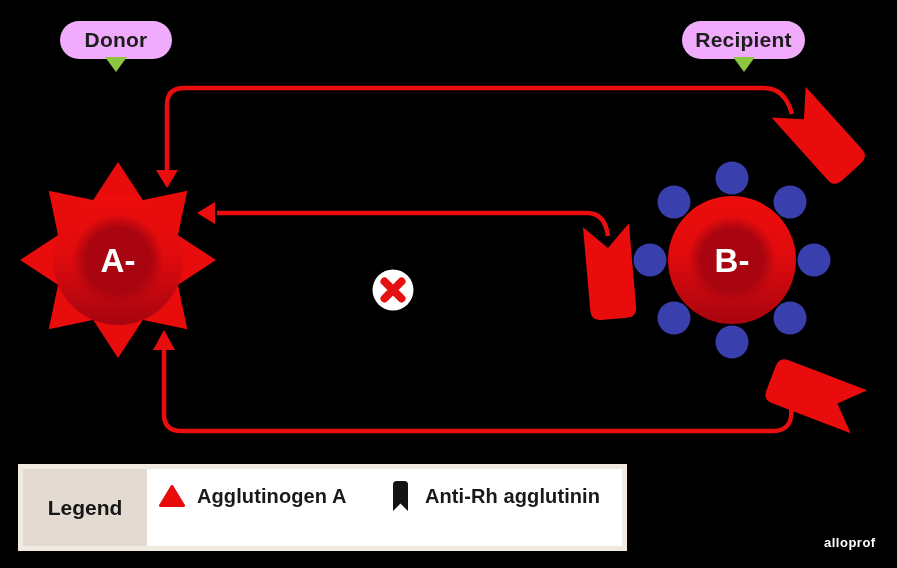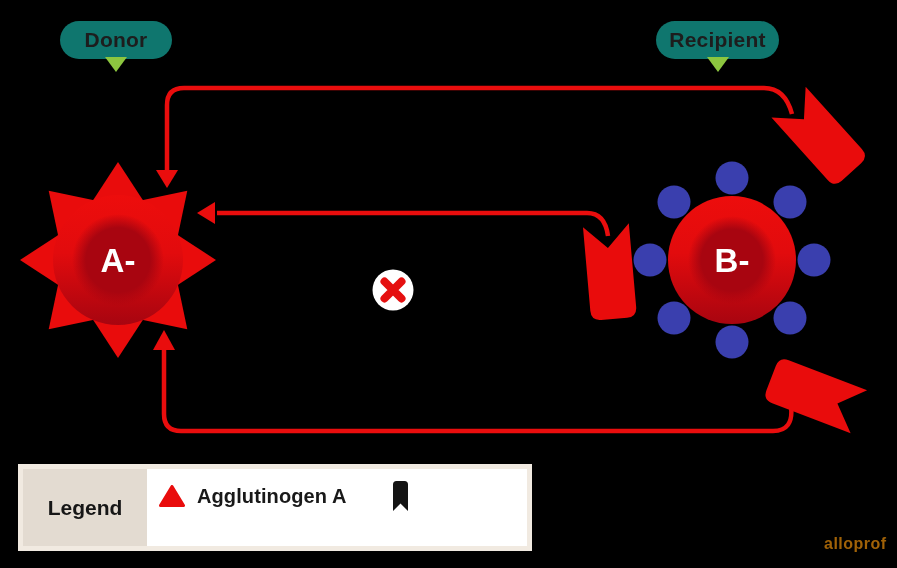--- a/index.html
+++ b/index.html
@@ -3,51 +3,51 @@
 <meta charset="utf-8">
 <style>
   html,body{margin:0;padding:0;background:#000;}
   #canvas{
     position:relative;width:897px;height:568px;background:#000;overflow:hidden;
     font-family:"Liberation Sans",sans-serif;
   }
   .abs{position:absolute;}
   
   .bubble{
-    position:absolute;background:#0f766e;border-radius:19px;
+    position:absolute;background:#f0abfc;border-radius:19px;
     display:flex;align-items:center;justify-content:center;
     font-weight:bold;font-size:21px;color:#1d1d1d;letter-spacing:.2px;
   }
   .bubble .tail{
     position:absolute;top:calc(100% - 2px);left:50%;margin-left:-11px;
     width:0;height:0;border-left:11px solid transparent;border-right:11px solid transparent;
     border-top:15px solid #8CC63F;
   }
   
   
   .legend{
-    position:absolute;left:18px;top:464px;width:514px;height:87px;
+    position:absolute;left:18px;top:464px;width:609px;height:87px;
     box-sizing:border-box;border:5px solid #F1EAE1;background:#fff;display:flex;
   }
   .legend-title-cell{
     width:124px;flex:0 0 124px;background:#E3DBD1;
     display:flex;align-items:center;justify-content:center;
     font-size:21px;font-weight:bold;color:#161616;
   }
   .legend-grid{
     flex:1;display:grid;grid-template-columns:228px 1fr;grid-template-rows:1fr 1fr;
     align-items:center;padding:12px 4px 5px 12px;
   }
   .legend-item{display:flex;align-items:center;gap:12px;}
   .legend-item .lbl{font-size:20px;font-weight:600;color:#191919;letter-spacing:.1px;}
   .legend-item .ic{flex:0 0 auto;display:flex;align-items:center;justify-content:center;width:26px;}
   
   .watermark{
-    position:absolute;left:824px;top:535px;font-size:16px;font-weight:bold;
-    color:#a16207;letter-spacing:.5px;
+    position:absolute;left:824px;top:535px;font-size:13px;font-weight:bold;
+    color:#ffffff;letter-spacing:.5px;
   }
 </style>
 </head>
 <body>
 
 <div id="canvas">
 
   <svg class="abs" style="left:0;top:0" width="897" height="568" viewBox="0 0 897 568">
     <g stroke="#E90D0D" stroke-width="4.5" fill="none">
       <path d="M 792 114 Q 785 88 764 88 L 184 88 Q 167 88 167 105 L 167 172"></path>
@@ -129,21 +129,21 @@
 
   <svg class="abs" style="left:371px;top:268px" width="44" height="44" viewBox="0 0 44 44">
     <circle cx="22" cy="22" r="20.5" fill="#ffffff"></circle>
     <path d="M 13.5 13.5 L 30.5 30.5 M 30.5 13.5 L 13.5 30.5" stroke="#E51010" stroke-width="8" stroke-linecap="round" fill="none"></path>
   </svg>
 
   <div class="bubble" style="left:60px;top:21px;width:112px;height:38px;">
     <span>Donor</span>
     <span class="tail"></span>
   </div>
-  <div class="bubble" style="left:656px;top:21px;width:123px;height:38px;">
+  <div class="bubble" style="left:682px;top:21px;width:123px;height:38px;">
     <span>Recipient</span>
     <span class="tail"></span>
   </div>
 
   <div class="legend">
     <div class="legend-title-cell">Legend</div>
     <div class="legend-grid">
 
       <div class="legend-item">
         <span class="ic">
@@ -155,20 +155,21 @@
       </div>
 
 
 
       <div class="legend-item">
         <span class="ic">
           <svg width="15" height="30" viewBox="0 0 15 30">
             <path d="M 0 3.5 Q 0 0 3.5 0 L 11.5 0 Q 15 0 15 3.5 L 15 30 L 7.5 22.5 L 0 30 Z" fill="#141414"></path>
           </svg>
         </span>
+        <span class="lbl">Anti-Rh agglutinin</span>
       </div>
 
     </div>
   </div>
 
   <div class="watermark">alloprof</div>
 
 </div>
 
 </body></html>

